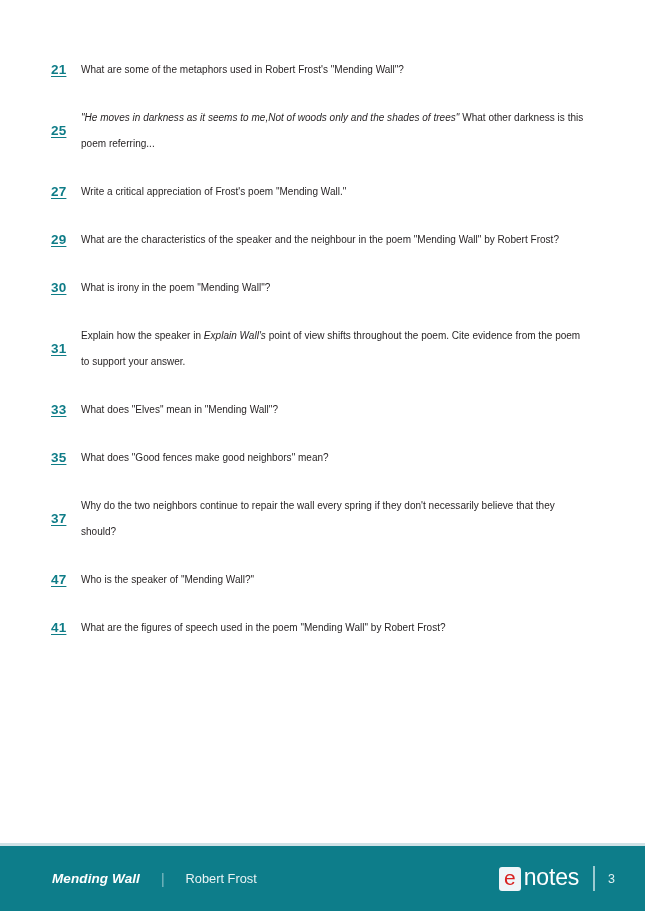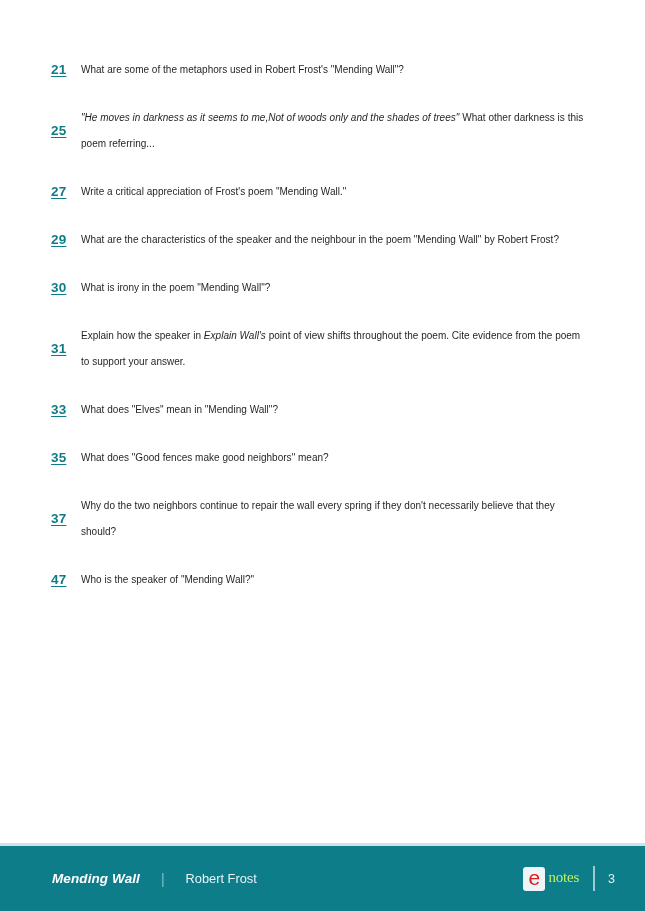--- a/index.html
+++ b/index.html
@@ -138,27 +138,26 @@
   }
   .logo-badge span {
     color: #d8201f;
     font-size: 21px;
     line-height: 21px;
     font-weight: normal;
     position: relative;
     top: -1px;
   }
   .logo-word {
-    color: #bef264;
-    font-size: 15px;
+    color: #ffffff;
+    font-size: 23px;
     line-height: 23px;
     letter-spacing: -0.2px;
     position: relative;
     top: -1px;
-    font-family: Liberation Serif, serif;
   }
 
   .page-sep {
     width: 2px;
     height: 25px;
     background: #9ccbd1;
     margin: 0 13px 0 14px;
   }
   .page-num {
     color: #dff0f2;
@@ -203,20 +202,24 @@
         <div class="qa-num">35</div>
         <div class="qa-text"><span>What does "Good fences make good neighbors" mean?</span></div>
       </div>
       <div class="qa-item">
         <div class="qa-num">37</div>
         <div class="qa-text"><span>Why do the two neighbors continue to repair the wall every spring if they don't necessarily believe that they should?</span></div>
       </div>
       <div class="qa-item">
         <div class="qa-num">47</div>
         <div class="qa-text"><span>Who is the speaker of "Mending Wall?"</span></div>
+      </div>
+      <div class="qa-item">
+        <div class="qa-num">41</div>
+        <div class="qa-text"><span>What are the figures of speech used in the poem "Mending Wall" by Robert Frost?</span></div>
       </div>
     </div>
 
   <div class="footer-hairline"></div>
 
   <div class="footer">
     <div class="footer-inner">
 
       <div class="footer-left">
         <span class="footer-title">Mending Wall</span>

